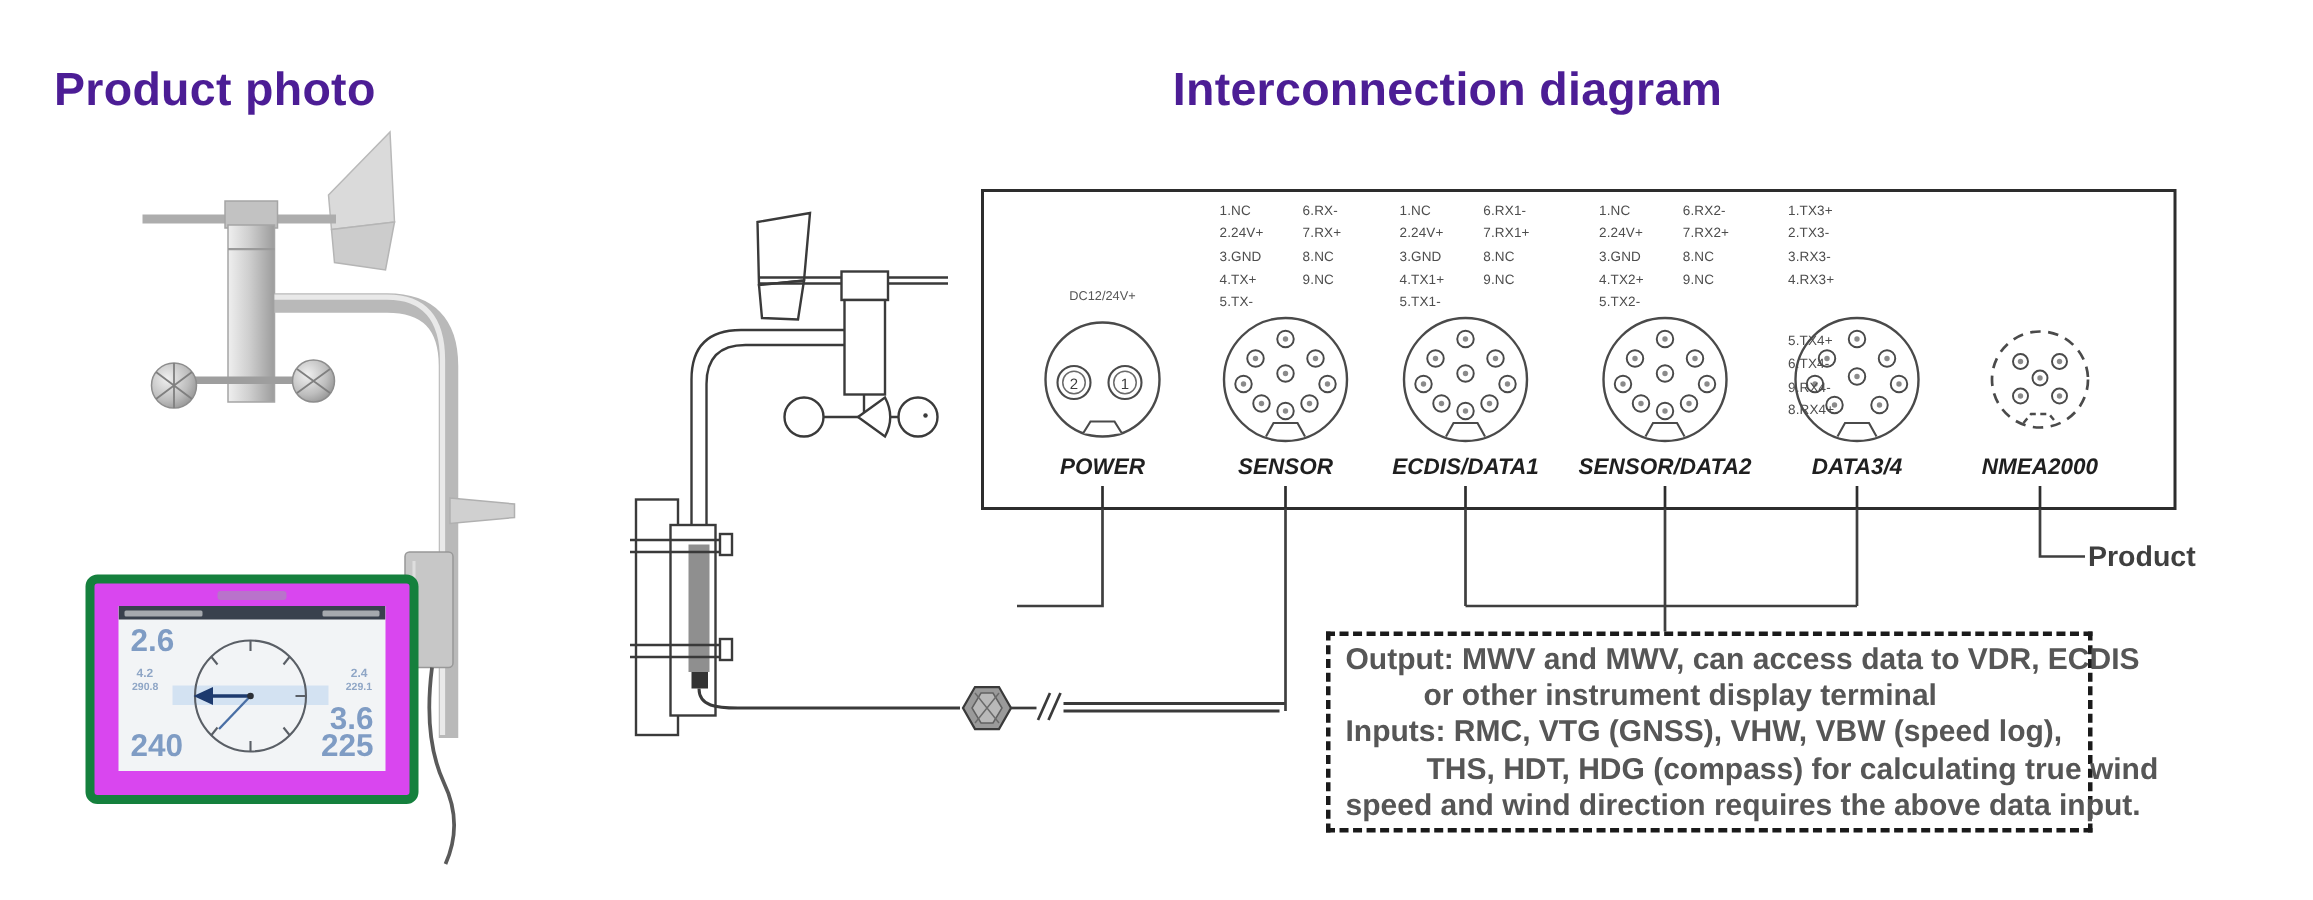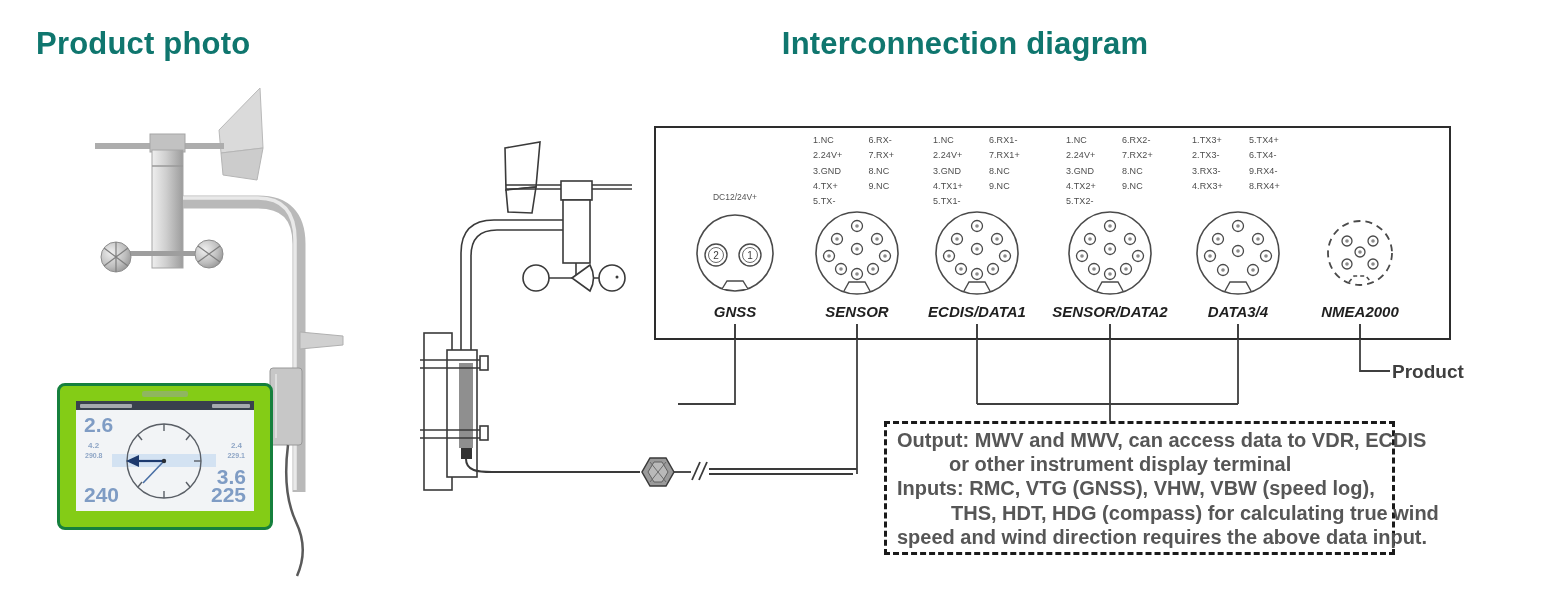--- a/index.html
+++ b/index.html
@@ -1,37 +1,37 @@
 <!DOCTYPE html>
 <html><head>
 <meta charset="utf-8">
 <style>
   html,body{margin:0;padding:0;background:#fff;}
   .canvas{position:relative;width:1542px;height:600px;background:#ffffff;overflow:hidden;
           font-family:"Liberation Sans",sans-serif;color:#1a1a1a;}
   .abs{position:absolute;}
-  .title{font-size:31px;font-weight:600;color:#0f766e;letter-spacing:0.2px;}
+  .title{font-size:31px;font-weight:600;color:#4c1d95;letter-spacing:0.2px;margin-top:16px;}
   .art{position:absolute;left:0;top:0;}
   
   .pincols{position:absolute;top:133px;display:flex;gap:26px;}
   .pincol{white-space:pre-line;font-size:9px;line-height:15.3px;color:#4d4d4d;letter-spacing:0.1px;}
   .dclabel{position:absolute;top:192px;width:90px;text-align:center;font-size:8.5px;color:#555;}
   .portname{position:absolute;top:303px;width:140px;text-align:center;
             font-style:italic;font-weight:700;font-size:15px;color:#1f1f1f;}
   .wlabel{color:#3f3f3f;font-size:19px;font-weight:600;}
   .psupply{position:absolute;left:540px;top:384px;width:136px;text-align:center;line-height:21px;}
   .preset{position:absolute;left:1392px;top:361px;}
   
   .notebox{position:absolute;left:884px;top:421px;width:501px;height:124px;
            border:3px dashed #1a1a1a;padding:4px 2px 0 2px;}
   .noteline{font-size:20px;line-height:24.2px;color:#565656;font-weight:600;white-space:nowrap;}
   .ind0{padding-left:8px;} .ind1{padding-left:60px;} .ind2{padding-left:62px;}
   
-  .display{position:absolute;left:57px;top:383px;width:210px;height:141px;background:#84cc16;
-           border-radius:8px;border:3px solid #15803d;}
+  .display{position:absolute;left:57px;top:383px;width:210px;height:141px;background:#d946ef;
+           border-radius:8px;border:6px solid #15803d;}
   .logo{position:absolute;left:50%;top:5px;transform:translateX(-50%);width:46px;height:6px;
         background:#9aa0a8;opacity:.5;border-radius:2px;}
   .screen{position:absolute;left:16px;top:15px;width:178px;height:110px;background:#f2f4f6;overflow:hidden;}
   .shead{position:absolute;left:0;top:0;width:178px;height:9px;background:#39414d;}
   .hsm{position:absolute;top:2.5px;height:4px;background:rgba(255,255,255,.55);border-radius:1px;}
   .val{position:absolute;font-weight:700;font-size:21px;color:#7f9cc4;line-height:1;}
   .mid{position:absolute;color:#8fa6c6;font-weight:700;}
 </style>
 </head>
 <body>
@@ -261,32 +261,32 @@
     <div class="pincol">1.NC
 2.24V+
 3.GND
 4.TX2+
 5.TX2-</div>
     <div class="pincol">6.RX2-
 7.RX2+
 8.NC
 9.NC</div>
   </div>
-  <div class="pincols" style="left:1192px;">
+  <div class="pincols" style="left:1192px;flex-direction:column;">
     <div class="pincol">1.TX3+
 2.TX3-
 3.RX3-
 4.RX3+</div>
     <div class="pincol">5.TX4+
 6.TX4-
 9.RX4-
 8.RX4+</div>
   </div>
 
-  <div class="portname" style="left:665px;">GNSS</div>
+  <div class="portname" style="left:665px;">POWER</div>
   <div class="portname" style="left:787px;">SENSOR</div>
   <div class="portname" style="left:907px;">ECDIS/DATA1</div>
   <div class="portname" style="left:1040px;">SENSOR/DATA2</div>
   <div class="portname" style="left:1168px;">DATA3/4</div>
   <div class="portname" style="left:1290px;">NMEA2000</div>
 
   <div class="preset wlabel">Product</div>
 
   <div class="notebox">
     <div class="noteline ind0">Output: MWV and MWV, can access data to VDR, ECDIS</div>

